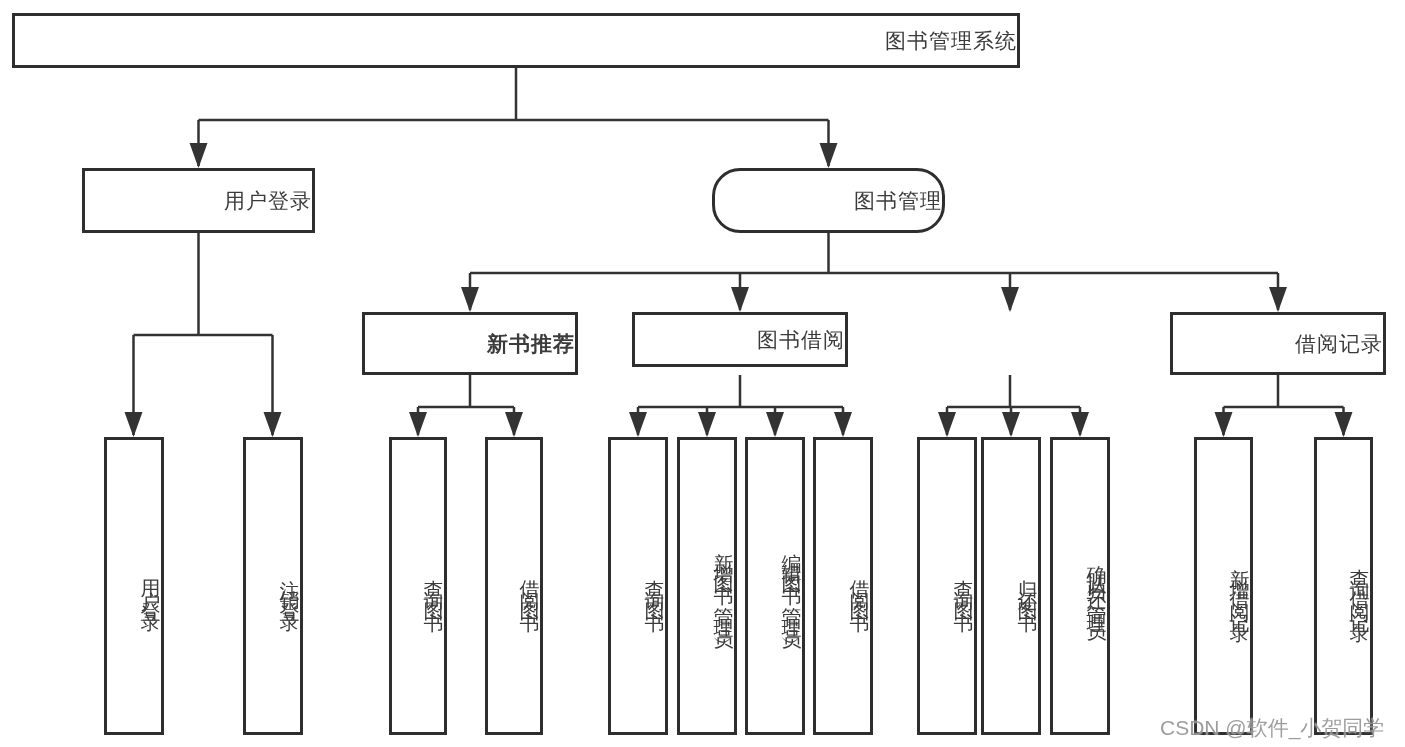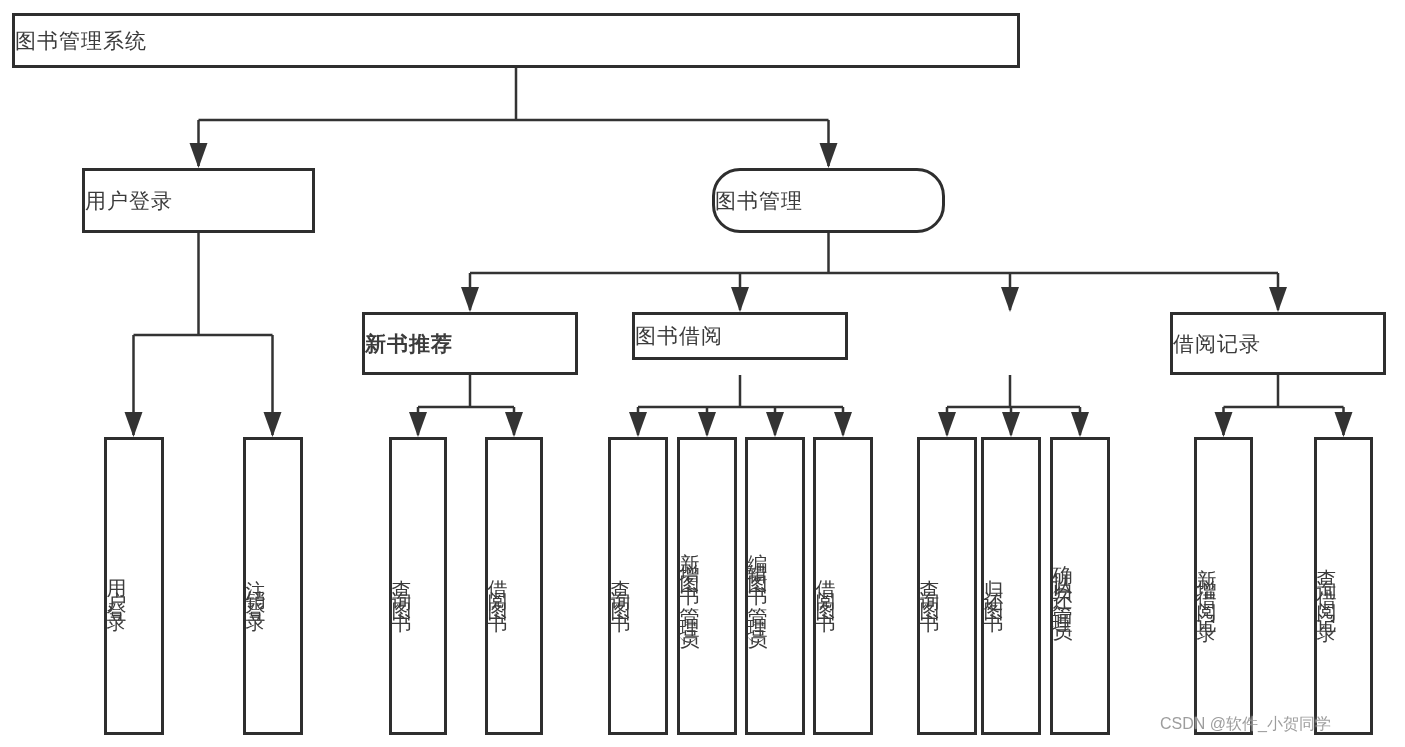--- a/index.html
+++ b/index.html
@@ -22,41 +22,41 @@
     width: 1405px;
     height: 747px;
   }
   .node {
     position: absolute;
     box-sizing: border-box;
     border: 3px solid #2e2e2e;
     background: #ffffff;
     display: flex;
     align-items: center;
-    justify-content: flex-start;
+    justify-content: flex-end;
     color: #3b3b3b;
     font-size: 21px;
     letter-spacing: 1px;
     text-align: center;
   }
   .node.leaf {
     font-size: 20px;
   }
   .leaf-label {
     writing-mode: vertical-lr;
     text-orientation: upright;
     letter-spacing: 11px;
     line-height: 1;
     white-space: nowrap;
   }
   .watermark {
     position: absolute;
     left: 1160px;
     top: 714px;
-    font-size: 16px;
+    font-size: 21px;
     color: rgba(140, 140, 140, 0.85);
     text-shadow: 0 0 2px rgba(255,255,255,0.9);
     white-space: nowrap;
   }
 </style>
 </head>
 <body>
 
 <div id="canvas">
 
@@ -114,21 +114,21 @@
   <div class="node" style="left:82px; top:168px; width:233px; height:65px;">
     <span>用户登录</span>
   </div>
   <div class="node" style="left:712px; top:168px; width:233px; height:65px;border-radius:28px;">
     <span>图书管理</span>
   </div>
 
   <div class="node" style="left:362px; top:312px; width:216px; height:63px;font-weight:bold;">
     <span>新书推荐</span>
   </div>
-  <div class="node" style="left:632px; top:312px; width:216px; height:48px;font-family:Liberation Mono, monospace;">
+  <div class="node" style="left:632px; top:312px; width:216px; height:55px;font-family:Liberation Mono, monospace;">
     <span>图书借阅</span>
   </div>
   <div class="node" style="left:1170px; top:312px; width:216px; height:63px;">
     <span>借阅记录</span>
   </div>
 
   <div class="node leaf" style="left:104px; top:437px; width:60px; height:298px;">
     <span class="leaf-label">用户登录</span>
   </div>
   <div class="node leaf" style="left:243px; top:437px; width:60px; height:298px;">

